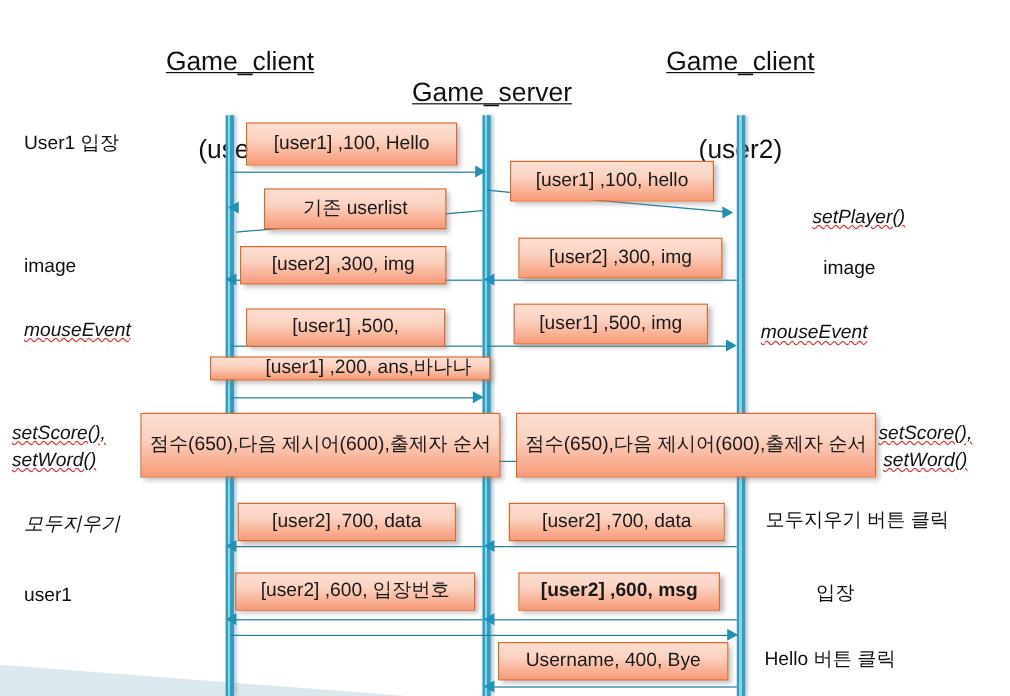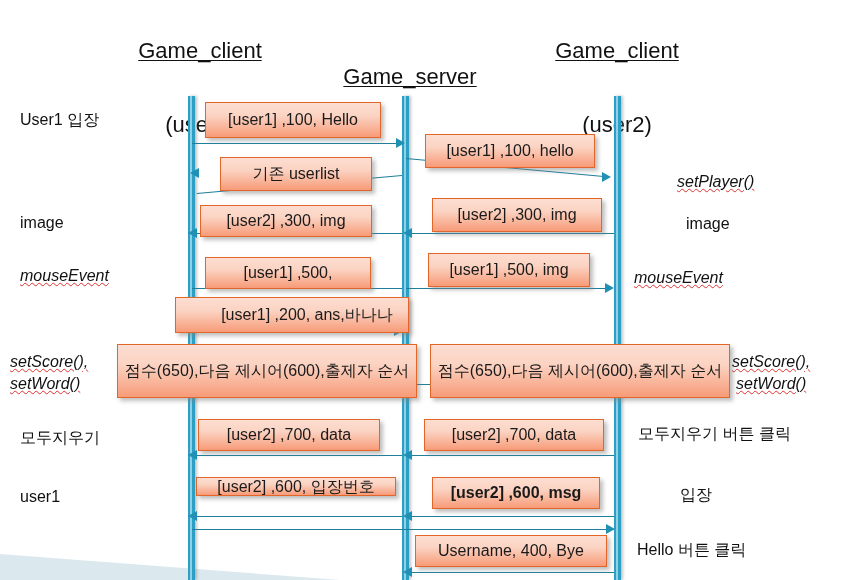--- a/index.html
+++ b/index.html
@@ -187,48 +187,48 @@
   <div class="msgbox" style="left:220px; top:157px; width:152px; height:34px;">기존 userlist</div>
 
   <div class="msgbox" style="left:200px; top:205px; width:172px; height:32px;">[user2] ,300, img</div>
 
   <div class="msgbox" style="left:432px; top:198px; width:170px; height:34px;">[user2] ,300, img</div>
 
   <div class="msgbox" style="left:205px; top:257px; width:166px; height:32px;">[user1] ,500,</div>
 
   <div class="msgbox" style="left:428px; top:253px; width:162px; height:34px;">[user1] ,500, img</div>
 
-  <div class="msgbox" style="left:175px; top:297px; width:234px; height:36px;padding-left:36px;">[user1] ,200, ans,바나나</div>
+  <div class="msgbox" style="left:175px; top:297px; width:234px; height:20px;padding-left:36px;">[user1] ,200, ans,바나나</div>
 
   <div class="msgbox tall" style="left:117px; top:344px; width:300px; height:54px;">점수(650),다음 제시어(600),출제자 순서</div>
 
   <div class="msgbox tall" style="left:430px; top:344px; width:300px; height:54px;">점수(650),다음 제시어(600),출제자 순서</div>
 
   <div class="msgbox" style="left:198px; top:419px; width:182px; height:32px;">[user2] ,700, data</div>
 
   <div class="msgbox" style="left:424px; top:419px; width:180px; height:32px;">[user2] ,700, data</div>
 
-  <div class="msgbox" style="left:196px; top:477px; width:200px; height:19px;">[user2] ,600, 입장번호</div>
+  <div class="msgbox" style="left:196px; top:477px; width:200px; height:32px;">[user2] ,600, 입장번호</div>
 
   <div class="msgbox" style="left:432px; top:477px; width:168px; height:32px;font-weight:bold;">[user2] ,600, msg</div>
 
   <div class="msgbox" style="left:415px; top:535px; width:192px; height:32px;">Username, 400, Bye</div>
 
   <div class="side-label right" style="left:20px; top:110px; width:160px;">User1 입장</div>
 
   <div class="side-label right" style="left:20px; top:213px; width:160px;">image</div>
 
   <div class="side-label right u sq" style="left:20px; top:266px; width:160px;">mouseEvent</div>
 
 
   <div class="side-label right u sq" style="left:10px; top:352px; width:105px;">setScore(),</div>
 
   <div class="side-label right u sq" style="left:10px; top:374px; width:105px;">setWord()</div>
 
-  <div class="side-label right" style="left:20px; top:428px; width:160px;">모두지우기</div>
+  <div class="side-label right" style="left:20px; top:428px; width:160px;font-style:italic;">모두지우기</div>
 
   <div class="side-label right" style="left:20px; top:487px; width:160px;">user1</div>
 
   <div class="side-label u sq" style="left:677px; top:172px;">setPlayer()</div>
 
   <div class="side-label" style="left:686px; top:214px;">image</div>
 
   <div class="side-label u sq" style="left:634px; top:268px;">mouseEvent</div>
 
   <div class="side-label u sq" style="left:732px; top:352px;">setScore(),</div>

